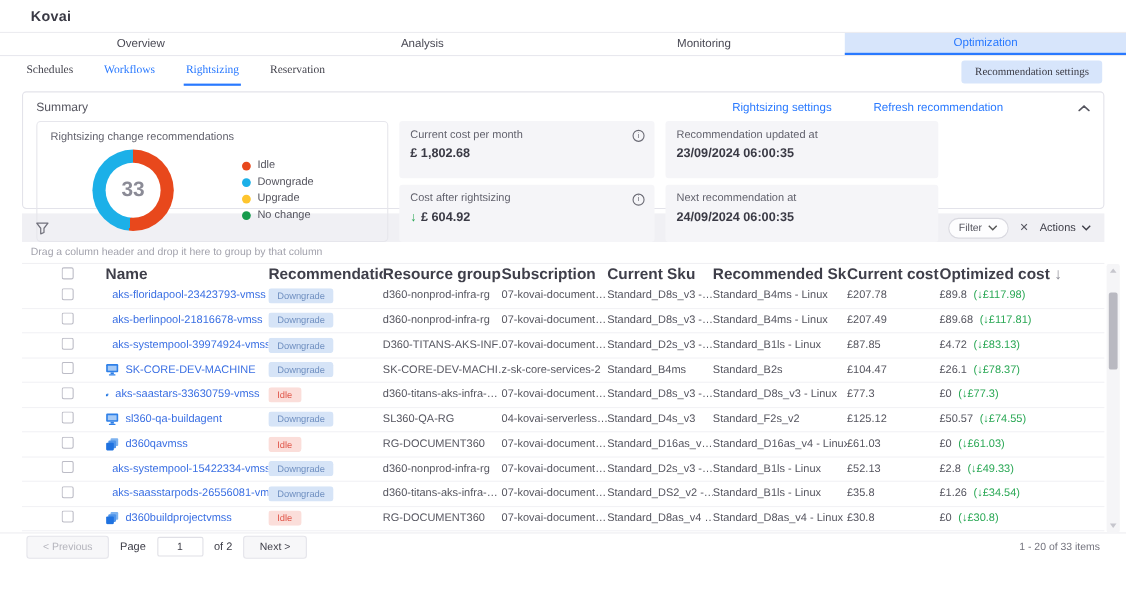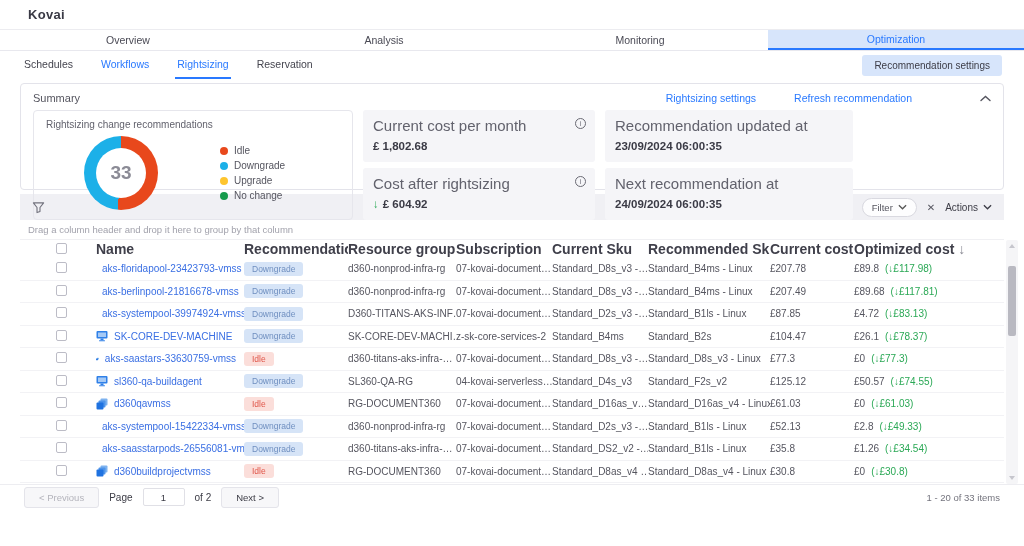--- a/index.html
+++ b/index.html
@@ -10,21 +10,21 @@
   
   .topbar { height:30px; display:flex; align-items:center; padding:1px 28px; border-bottom:1px solid #ececf0; }
   .brand { font-size:13px; font-weight:700; color:#3a3a45; letter-spacing:.3px; }
 
   
   .maintabs { height:21px; display:flex; border-bottom:1px solid #e8e8ee; }
   .maintab { flex:1; display:flex; align-items:center; justify-content:center; font-size:10.5px; color:#4a4a55; cursor:pointer; }
   .maintab.active { background:#d7e5fb; color:#2979ff; border-bottom:2px solid #2979ff; font-weight:500; }
 
   
-  .subtabs { height:28px; display:flex; align-items:center; padding:0 22px; justify-content:space-between; }
+  .subtabs { height:28px; display:flex; align-items:center; padding:0 22px; justify-content:space-between;font-family:Liberation Serif, serif; }
   .subtab-group { display:flex; gap:24px; }
   .subtab { font-size:10.5px; color:#45454f; padding:6px 2px 7px; cursor:pointer; }
   .subtab.hl { color:#2979ff; }
   .subtab.active { color:#2979ff; border-bottom:2px solid #2979ff; font-weight:500; }
   .rec-settings-btn { background:#d7e5fb; color:#3c3c46; font-size:10px; border:none; border-radius:3px; padding:5px 12px; cursor:pointer; font-family:inherit; }
 
   
   .summary { margin:4px 20px 0; height:107px; border:1px solid #e3e3ea; border-radius:4px; padding:8px 12px 10px; }
   .summary-head { display:flex; align-items:center; }
   .summary-title { font-size:11px; color:#55555f; }
@@ -39,21 +39,21 @@
   .donut-wrap { margin-left:38px; position:relative; width:74px; height:74px;font-weight:bold; }
   .donut { width:74px; height:74px; border-radius:50%; }
   .donut-hole { position:absolute; left:12px; top:12px; width:50px; height:50px; background:#fff; border-radius:50%; display:flex; align-items:center; justify-content:center; font-size:19px; color:#8b8b96; }
   .legend { margin-left:62px; display:flex; flex-direction:column; gap:4px; }
   .legend-item { display:flex; align-items:center; gap:6px; }
   .dot { width:8px; height:8px; border-radius:50%; flex:0 0 auto; }
   .legend-label { font-size:10px; color:#55555f; }
 
   .cards-grid { display:grid; grid-template-columns:232px 248px; grid-template-rows:52px 52px; gap:6px 10px; }
   .stat-card { background:#f5f5f8; border-radius:3px; padding:7px 10px; position:relative; }
-  .stat-label { font-size:15px; color:#62626d; }
+  .stat-label { font-size:10px; color:#62626d; }
   .stat-value { font-size:11.5px; font-weight:700; color:#3a3a45; margin-top:6px; display:flex; align-items:center; gap:4px; }
   .green-arrow { color:#2aa855; font-weight:700; }
   .info { position:absolute; right:9px; top:8px; width:11px; height:11px; border:1px solid #6a6a74; border-radius:50%; color:#6a6a74; font-size:7px; display:flex; align-items:center; justify-content:center; }
   .info::before { content:"i"; font-style:normal; }
 
   
   .toolbar { margin:4px 20px 0; height:26px; background:#f0f0f4; display:flex; align-items:center; padding:0 12px; }
   .toolbar-right { margin-left:auto; display:flex; align-items:center; gap:10px; }
   .chip { background:#fdfdfe; border:1px solid #d9d9e0; border-radius:10px; padding:3px 10px; font-size:9.5px; display:flex; gap:4px; align-items:center; }
   .chip-field { color:#80808a; }

